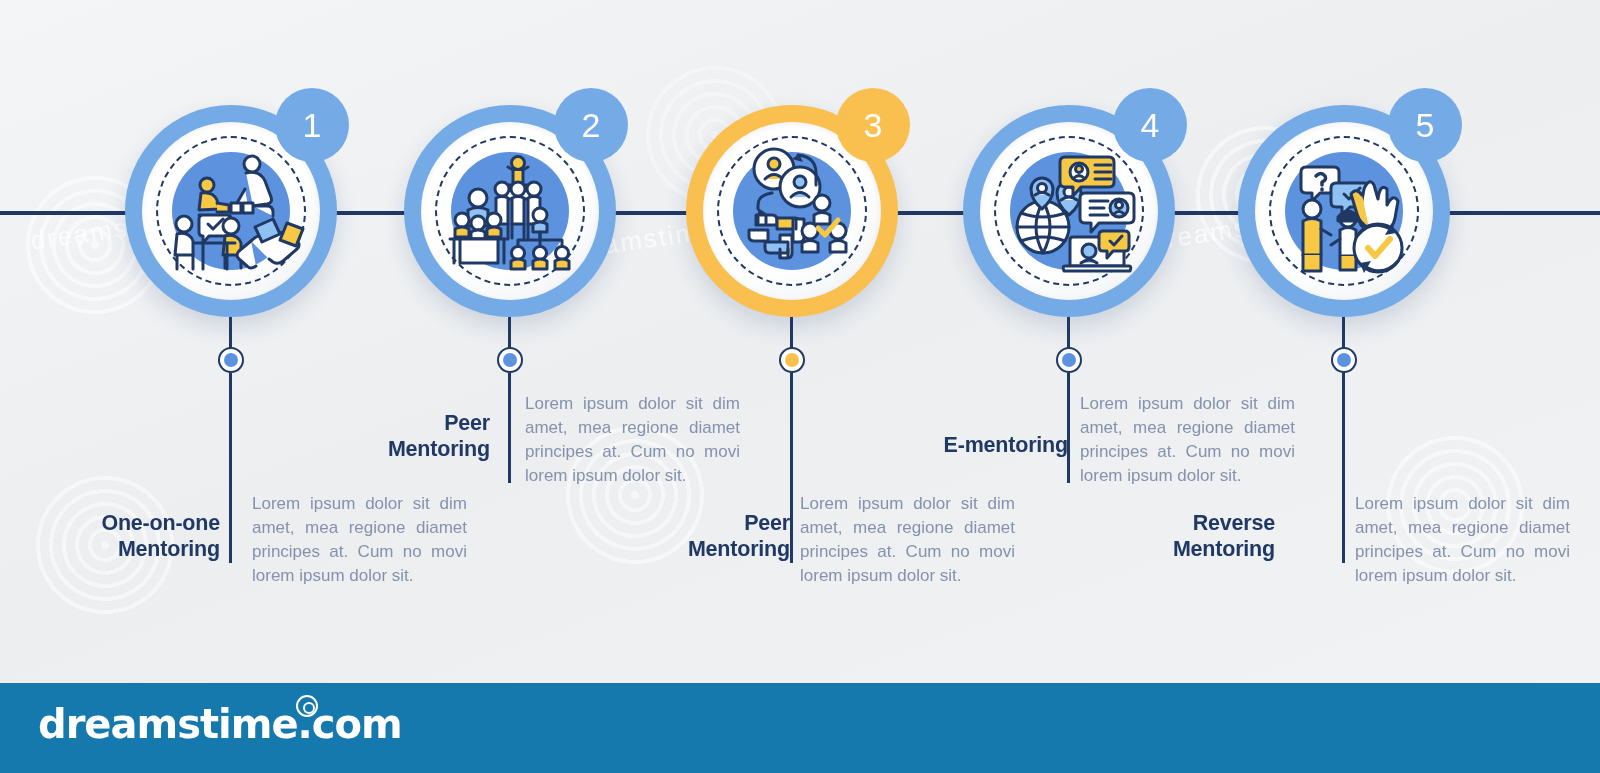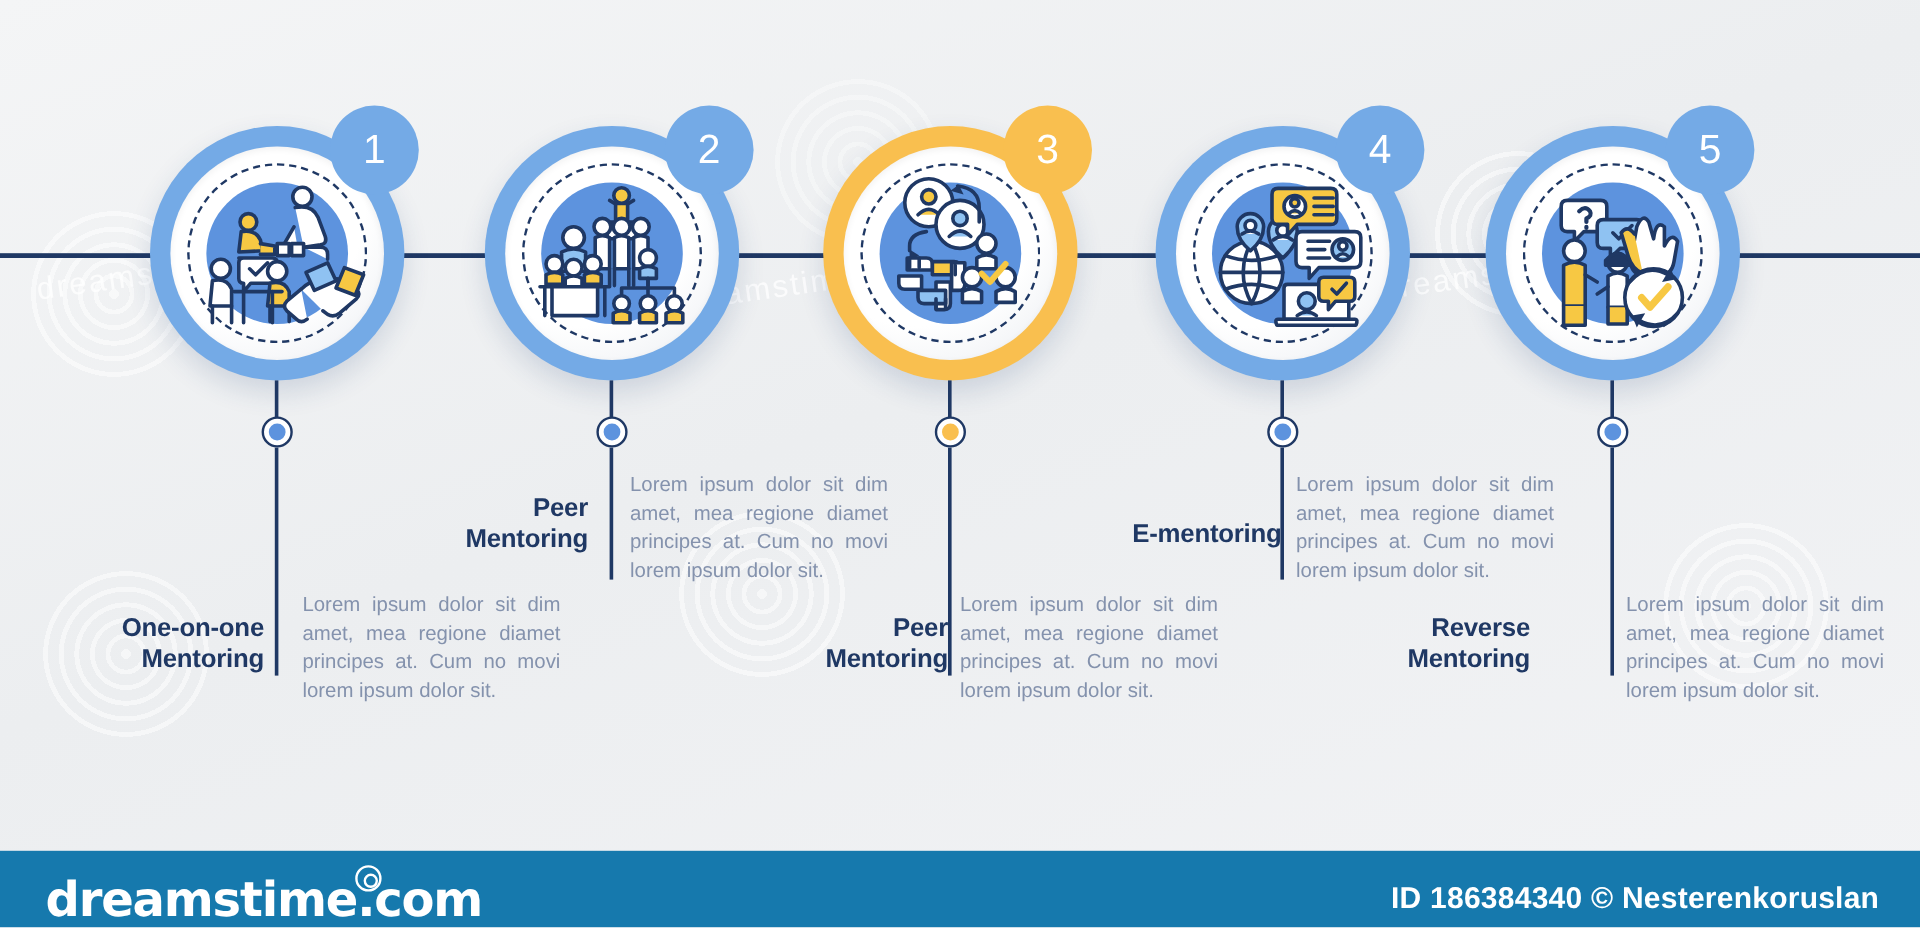--- a/index.html
+++ b/index.html
@@ -187,21 +187,21 @@
     width: 215px;
     text-align: justify;
   }
 
   
   .footer {
     position: absolute;
     left: 0;
     bottom: 0;
     width: 1600px;
-    height: 64px;
+    height: 90px;
     background: #1679ad;
   }
   .brand {
     position: absolute;
     left: 38px;
     top: 18px;
     color: #ffffff;
     font-size: 40px;
     font-weight: bold;
     letter-spacing: -1px;
@@ -522,16 +522,15 @@
   </div>
   <div class="label" style="left:1100px; top:510px; width:175px;">
     <span>Reverse</span><br>
     <span>Mentoring</span>
   </div>
   <div class="body" style="left:1355px; top:492px;">Lorem ipsum dolor sit dim amet, mea regione diamet principes at. Cum no movi lorem ipsum dolor sit.</div>
 
   <div class="footer">
     <div class="brand">dreamstime.com</div>
     <div class="brand-mark"></div>
-    <div class="credit">ID 186384340 © Nesterenkoruslan</div>
   </div>
 
 </div>
 
 </body></html>

